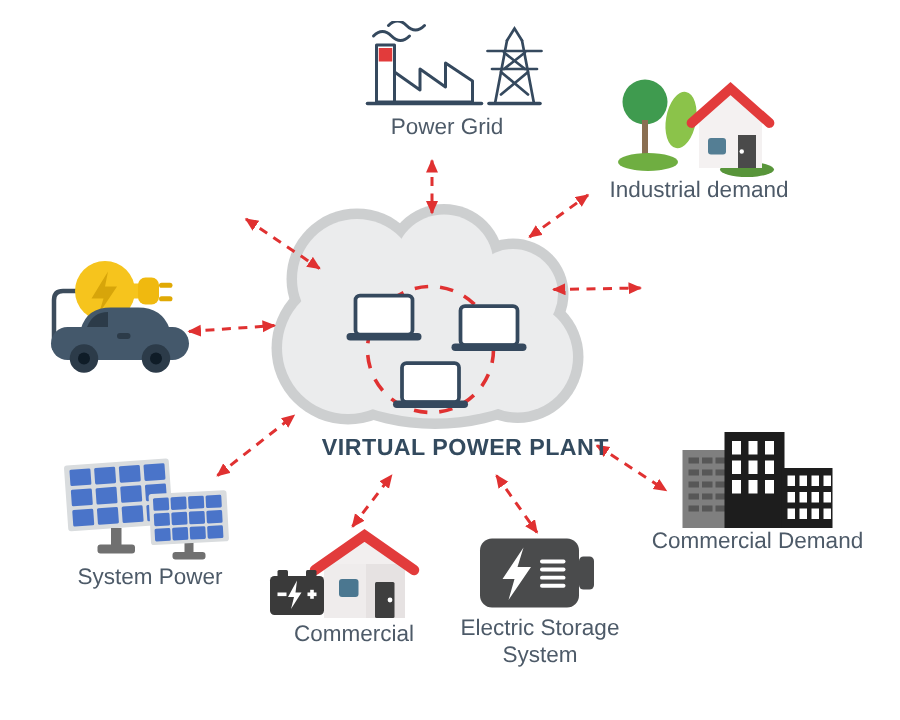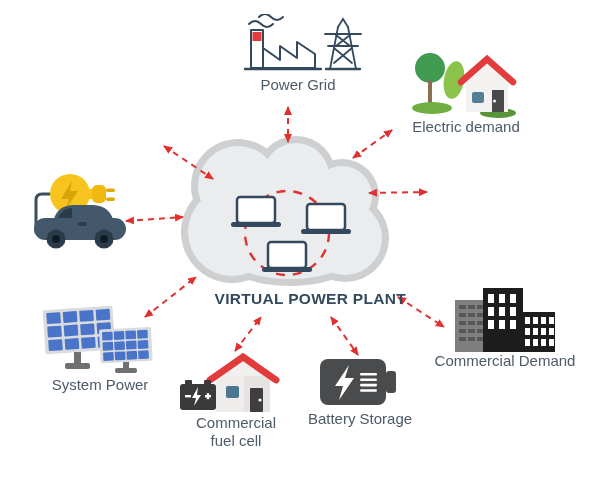--- a/index.html
+++ b/index.html
@@ -194,36 +194,36 @@
         <rect x="28" y="30" width="7" height="5" rx="1" fill="#3a3a3a"></rect>
         <rect x="4" y="34" width="36" height="26" rx="3" fill="#3a3a3a"></rect>
         <rect x="9" y="45" width="6" height="2.4" fill="#fff"></rect>
         <rect x="29" y="45" width="6" height="2.4" fill="#fff"></rect>
         <rect x="30.8" y="43.2" width="2.4" height="6" fill="#fff"></rect>
         <path d="M22 37 L16 48 H20 L18 56 L25 45 H21 Z" fill="#fff"></path>
       </g>
     </svg>
     <div class="label">
       <div>Commercial</div>
-      <div>fuel cell</div>
     </div>
   </div>
 
   <div class="node" style="left:298px;top:356px;width:124px">
     <svg width="88" height="54" viewBox="0 0 88 54">
       <rect x="70" y="15" width="10" height="22" rx="3" fill="#4a4b4c"></rect>
       <rect x="4" y="3" width="66" height="46" rx="8" fill="#4a4b4c"></rect>
       <path d="M33 9 L19 30 H27 L23 44 L38 22 H29 Z" fill="#fff"></path>
       <rect x="44" y="17" width="17" height="2.6" rx="1.3" fill="#fff"></rect>
       <rect x="44" y="22.4" width="17" height="2.6" rx="1.3" fill="#fff"></rect>
       <rect x="44" y="27.8" width="17" height="2.6" rx="1.3" fill="#fff"></rect>
       <rect x="44" y="33.2" width="17" height="2.6" rx="1.3" fill="#fff"></rect>
     </svg>
     <div class="label">
-      <div>Battery Storage</div>
+      <div>Electric Storage</div>
+      <div>System</div>
     </div>
   </div>
 
   <div class="node" style="left:436px;top:286px;width:138px">
     <svg width="112" height="66" viewBox="0 0 112 66">
       <rect x="6" y="14" width="34" height="52" fill="#7f7f7f"></rect>
       <g fill="#575757">
         <rect x="10" y="19" width="7" height="4"></rect>
           <rect x="19" y="19" width="7" height="4"></rect>
           <rect x="28" y="19" width="7" height="4"></rect>
@@ -279,18 +279,18 @@
       <ellipse cx="50" cy="36" rx="10" ry="19" fill="#8bc34a" transform="rotate(10 50 36)"></ellipse>
       <ellipse cx="28" cy="64" rx="20" ry="6" fill="#6fae41"></ellipse>
       <ellipse cx="94" cy="69" rx="18" ry="5" fill="#58953a"></ellipse>
       <rect x="62" y="34" width="42" height="34" fill="#f4f1f1"></rect>
       <path d="M60 36 L83 16 L106 36 Z" fill="#f4f1f1"></path>
       <path d="M57 38 L83 15 L109 38" fill="none" stroke="var(--accent-red,#e23b3b)" stroke-width="6.5" stroke-linecap="round"></path>
       <rect x="88" y="46" width="12" height="22" fill="#4a4a4a"></rect>
       <circle cx="90.5" cy="57" r="1.5" fill="#fff"></circle>
       <rect x="68" y="48" width="12" height="11" rx="2" fill="#547e94"></rect>
     </svg>
-    <div class="label">Electric demand</div>
+    <div class="label">Industrial demand</div>
   </div>
 
   <div id="center-title">VIRTUAL POWER PLANT</div>
 
 </div>
 
 </body></html>

